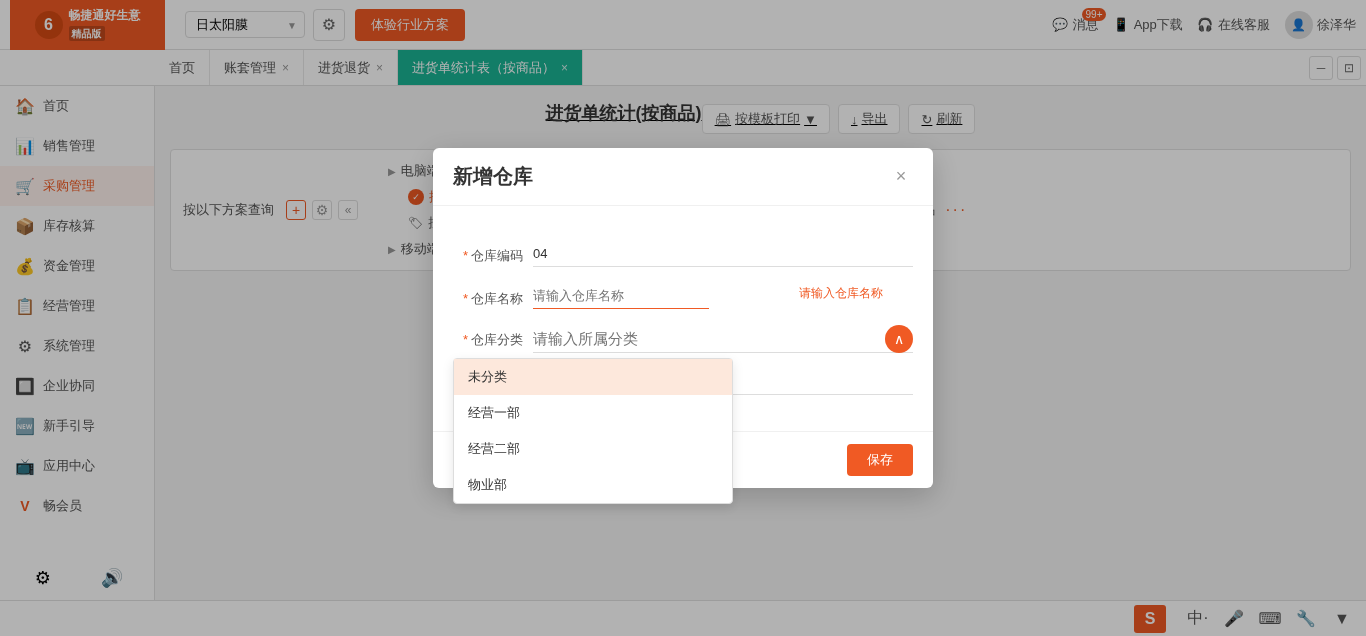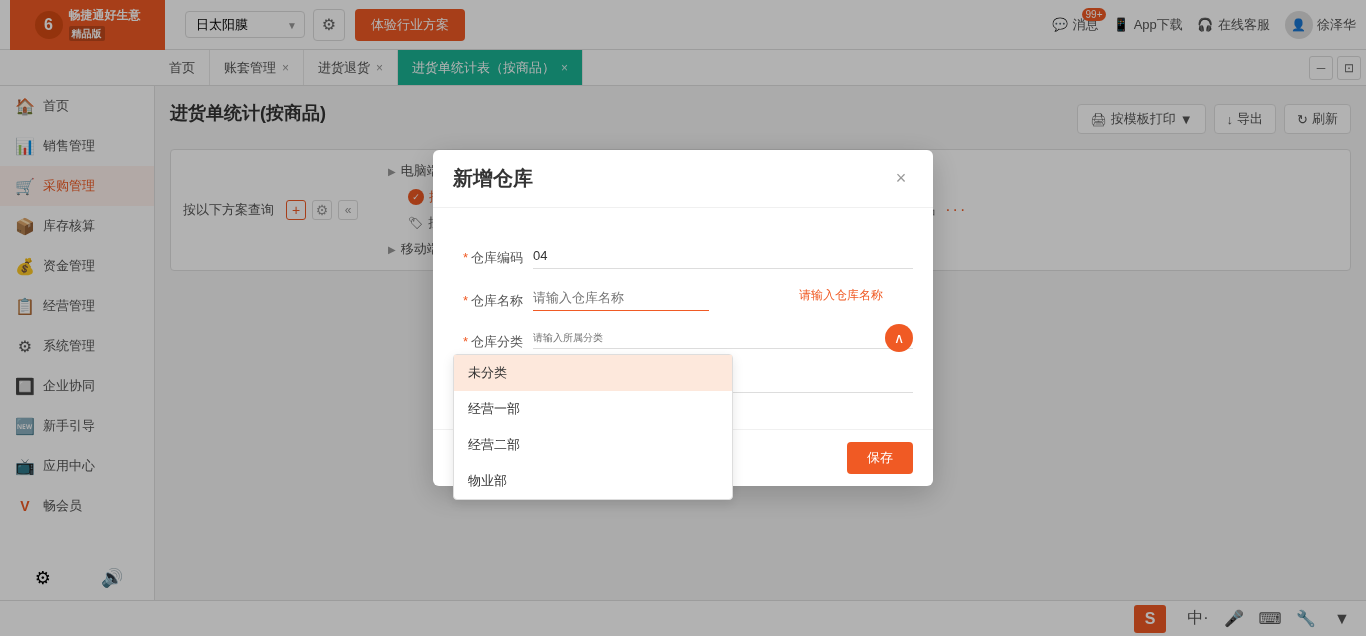--- a/index.html
+++ b/index.html
@@ -422,21 +422,21 @@
     
     .cat-input-wrapper {
       flex: 1;
       position: relative;
     }
     .cat-input {
       width: 100%;
       border: none;
       border-bottom: 1px solid #ddd;
       padding: 5px 30px 5px 0;
-      font-size: 10px;
+      font-size: 15px;
       outline: none;
       color: #999;
       background: transparent;
     }
     .cat-toggle-btn {
       position: absolute;
       right: 0;
       top: 50%;
       transform: translateY(-50%);
       width: 28px;
@@ -538,22 +538,23 @@
       align-items: center;
       justify-content: center;
       padding: 30px;
       gap: 10px;
     }
     .empty-text { color: #999; font-size: 13px; }
 
     .page-header-row {
       display: flex;
       align-items: center;
-      justify-content: space-between;
+      justify-content: center;
       margin-bottom: 12px;
+      text-decoration: underline;
     }
     .search-btn-row {
       display: flex;
       align-items: center;
       gap: 8px;
     }
 
     .filter-row-inline {
       display: flex;
       align-items: center;

